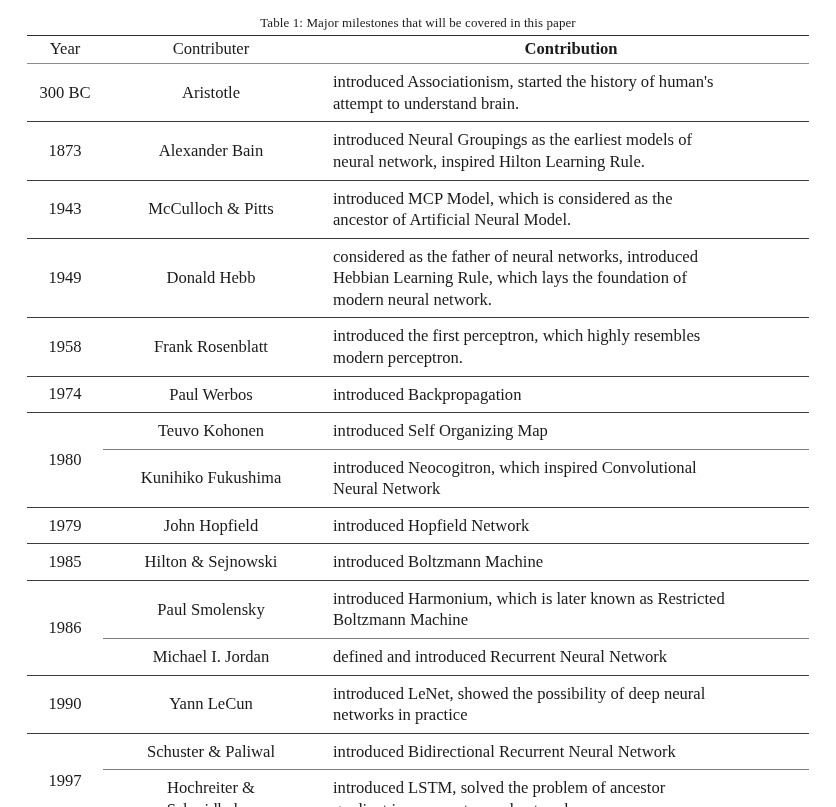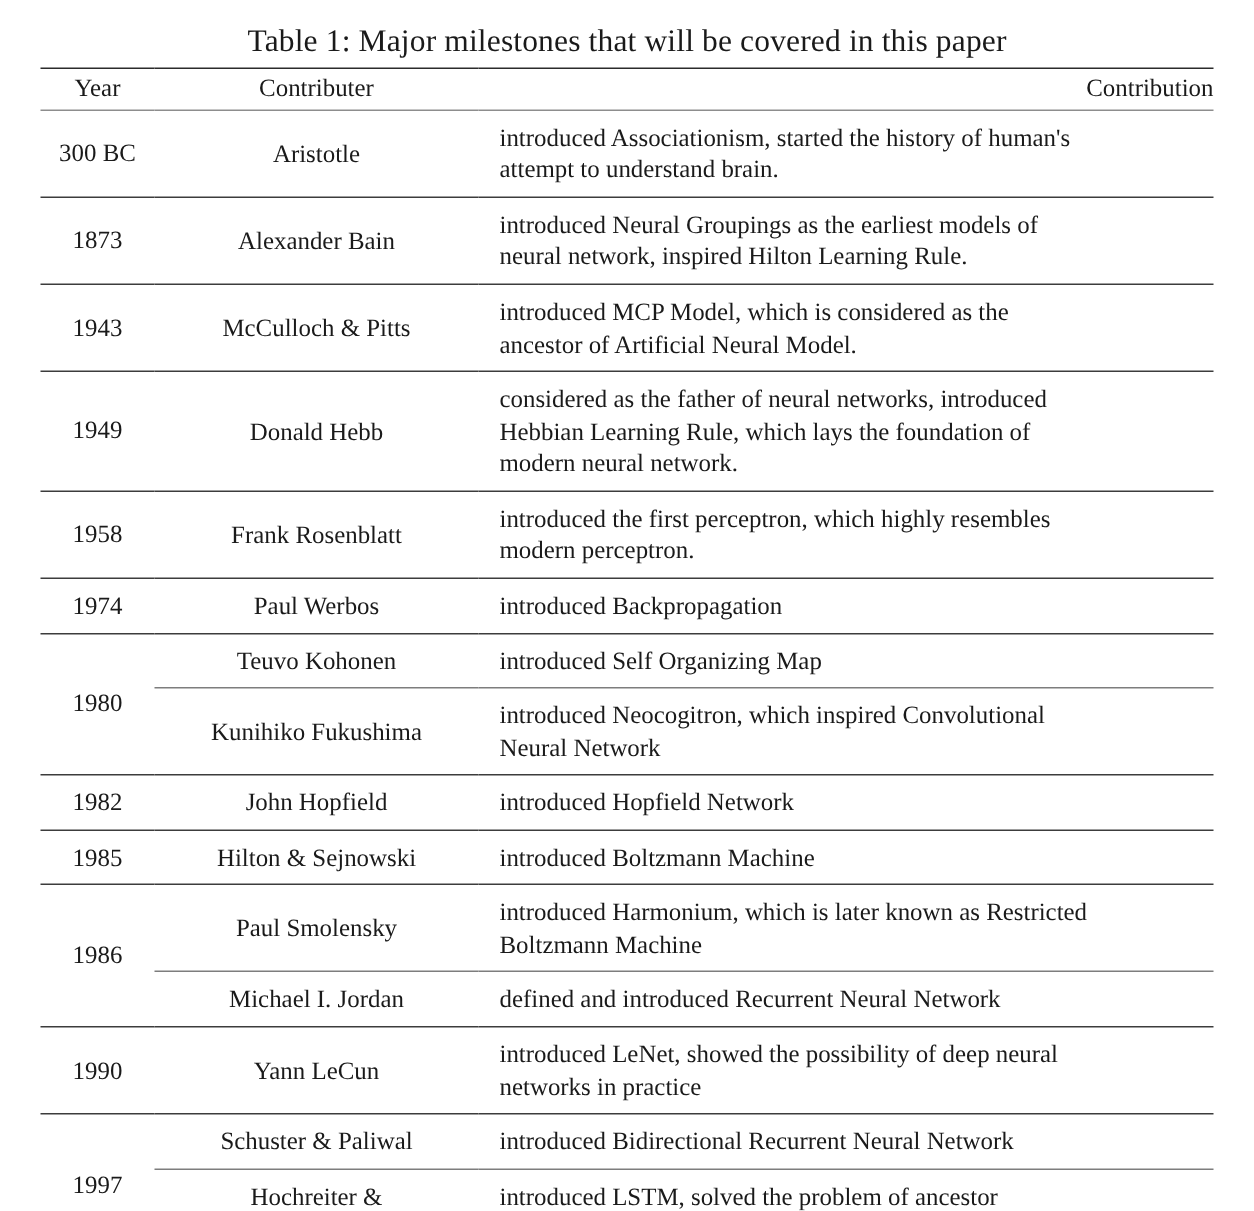--- a/index.html
+++ b/index.html
@@ -18,21 +18,21 @@
   #page {
     position: relative;
     width: 836px;
     height: 807px;
     box-sizing: border-box;
     padding: 0;
   }
 
   #caption {
     text-align: center;
-    font-size: 21px;
+    font-size: 13px;
     line-height: 1.18;
     padding-top: 15px;
     padding-bottom: 5px;
     letter-spacing: 0.1px;
   }
 
   #table-wrap {
     margin: 0 auto;
     width: 782px;
   }
@@ -60,22 +60,22 @@
     vertical-align: middle;
     padding: 0;
   }
 
   th.head-year, th.head-contrib {
     text-align: center;
     font-weight: normal;
     padding: 3px 0 4px 0;
   }
   th.head-contribution {
-    text-align: right;
-    font-weight: normal;
+    text-align: center;
+    font-weight: bold;
     padding: 3px 0 4px 14px;
   }
 
   td.year-cell {
     text-align: center;
     padding: 7px 0 7px 0;
     white-space: nowrap;
   }
   td.contrib-cell {
     text-align: center;
@@ -188,21 +188,21 @@
           <tr class="cmidrule">
             <td class="contrib-cell">
               <span class="ln">Kunihiko Fukushima</span>
             </td>
             <td class="contribution-cell">
               <span class="ln">introduced Neocogitron, which inspired Convolutional</span>
               <span class="ln">Neural Network</span>
             </td>
           </tr>
           <tr class="fullrule">
-            <td class="year-cell" rowspan="1">1982</td>
+            <td class="year-cell" rowspan="1">1979</td>
             <td class="contrib-cell">
               <span class="ln">John Hopfield</span>
             </td>
             <td class="contribution-cell">
               <span class="ln">introduced Hopfield Network</span>
             </td>
           </tr>
           <tr class="fullrule">
             <td class="year-cell" rowspan="1">1985</td>
             <td class="contrib-cell">

